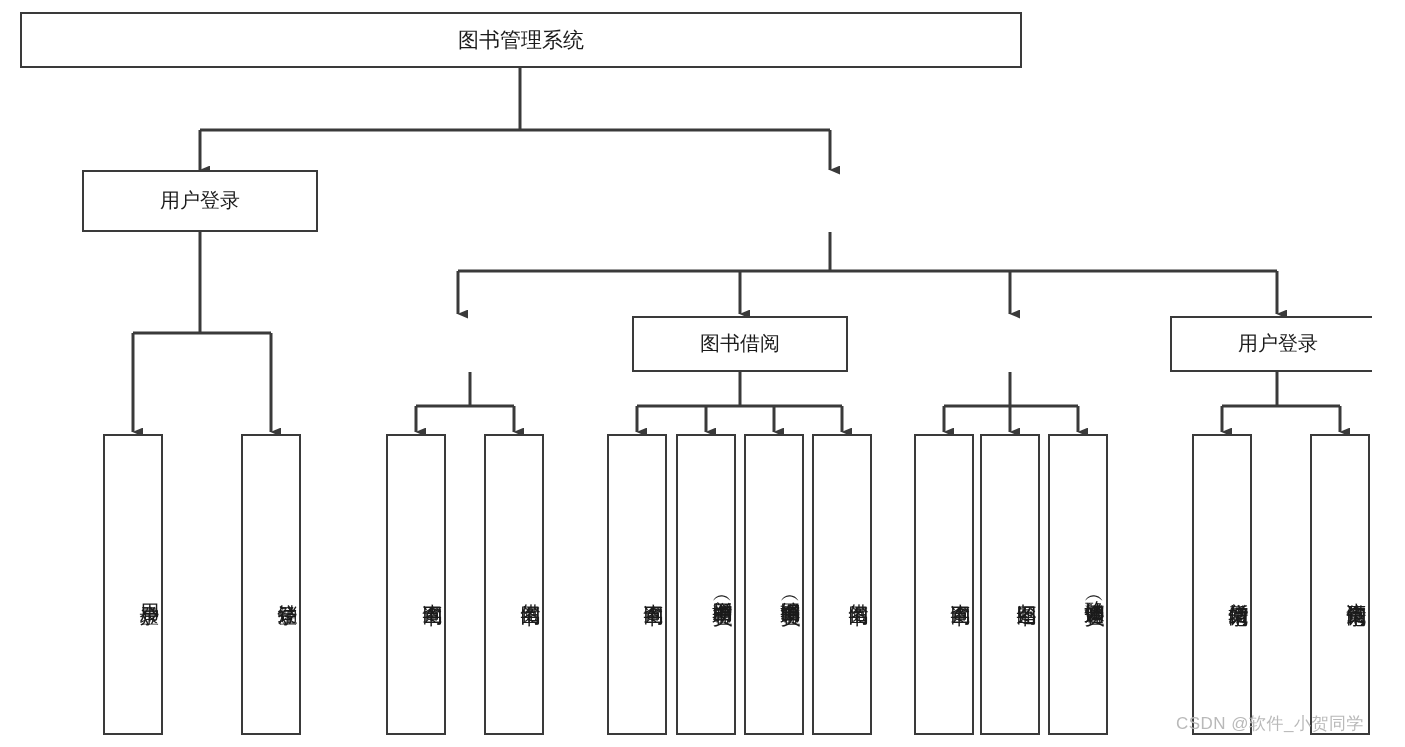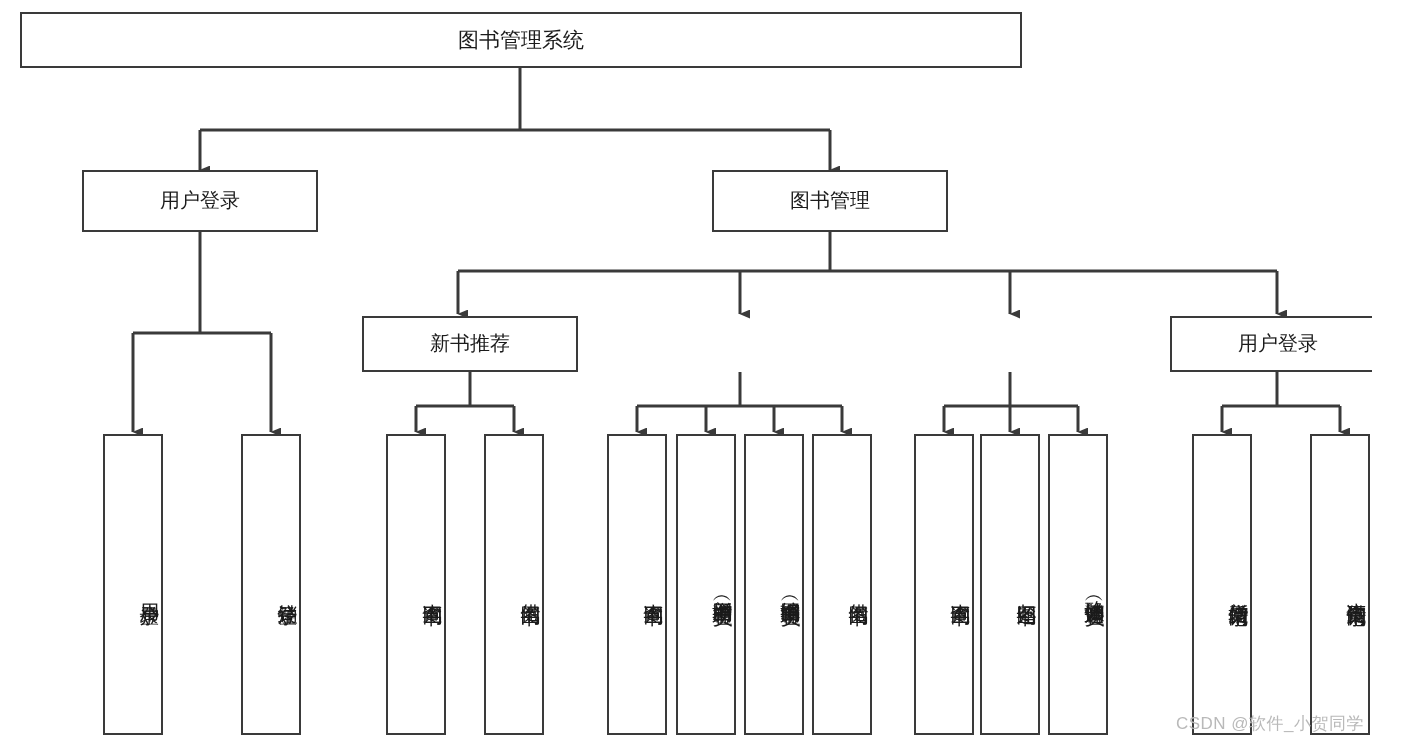--- a/index.html
+++ b/index.html
@@ -128,26 +128,23 @@
     </g>
   </svg>
 
   <div class="node level-root" style="left:20px; top:12px; width:1002px; height:56px;">
     <span class="node-label">图书管理系统</span>
   </div>
 
   <div class="node level-2" style="left:82px; top:170px; width:236px; height:62px;">
     <span class="node-label">用户登录</span>
   </div>
-  <div class="node level-2" style="left:712px; top:170px; width:236px; height:62px;">
-    <span class="node-label">图书管理</span>
-  </div>
 
-  <div class="node level-3" style="left:362px; top:316px; width:216px; height:56px;">
-    <span class="node-label">新书推荐</span>
+  <div class="node level-3" style="left:632px; top:316px; width:216px; height:56px;">
+    <span class="node-label">图书借阅</span>
   </div>
   <div class="node level-3" style="left:1170px; top:316px; width:216px; height:56px;">
     <span class="node-label">用户登录</span>
   </div>
 
   <div class="node leaf" style="left:103px; top:434px; width:60px; height:301px;">
     <span class="node-label">用户登录</span>
   </div>
   <div class="node leaf" style="left:241px; top:434px; width:60px; height:301px;">
     <span class="node-label">注销登录</span>

